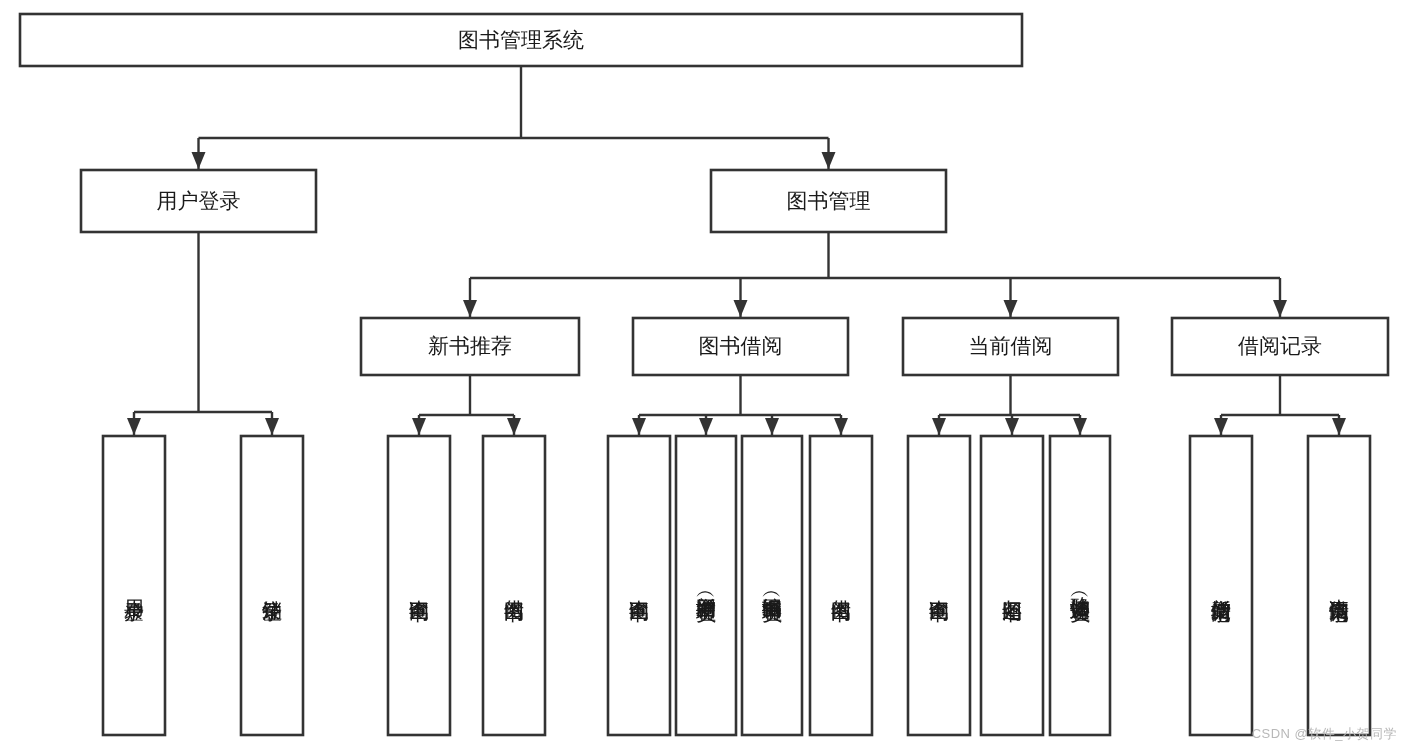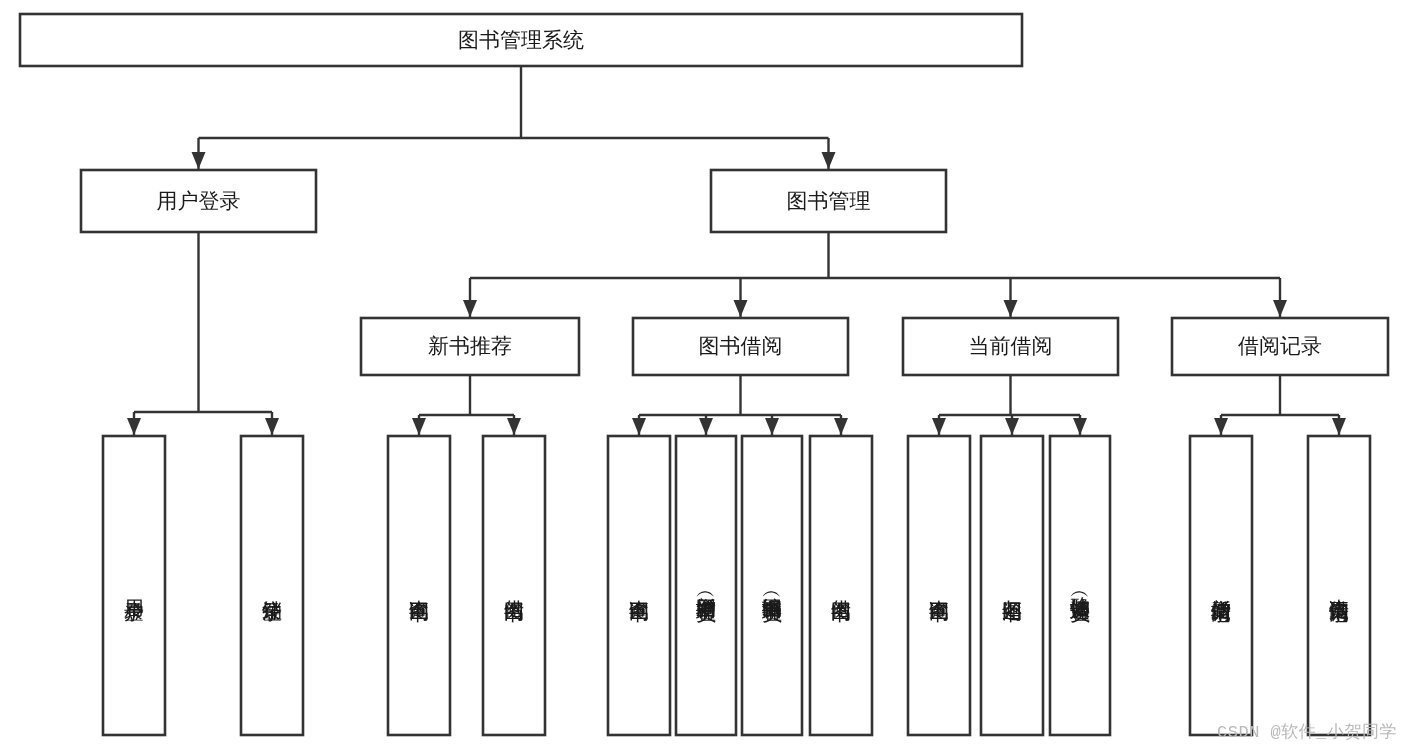--- a/index.html
+++ b/index.html
@@ -61,22 +61,22 @@
     white-space: nowrap;
     display: flex;
     align-items: center;
     justify-content: center;
     pointer-events: none;
   }
   .watermark {
     position: absolute;
     right: 8px;
     bottom: 4px;
-    font-family: Liberation Mono, monospace;
-    font-size: 17px;
+    font-family: Liberation Sans, sans-serif;
+    font-size: 13px;
     color: #b8b8b8;
     white-space: nowrap;
     letter-spacing: 0.5px;
   }
 </style>
 </head>
 <body>
 
 <div id="diagram-root">
 

